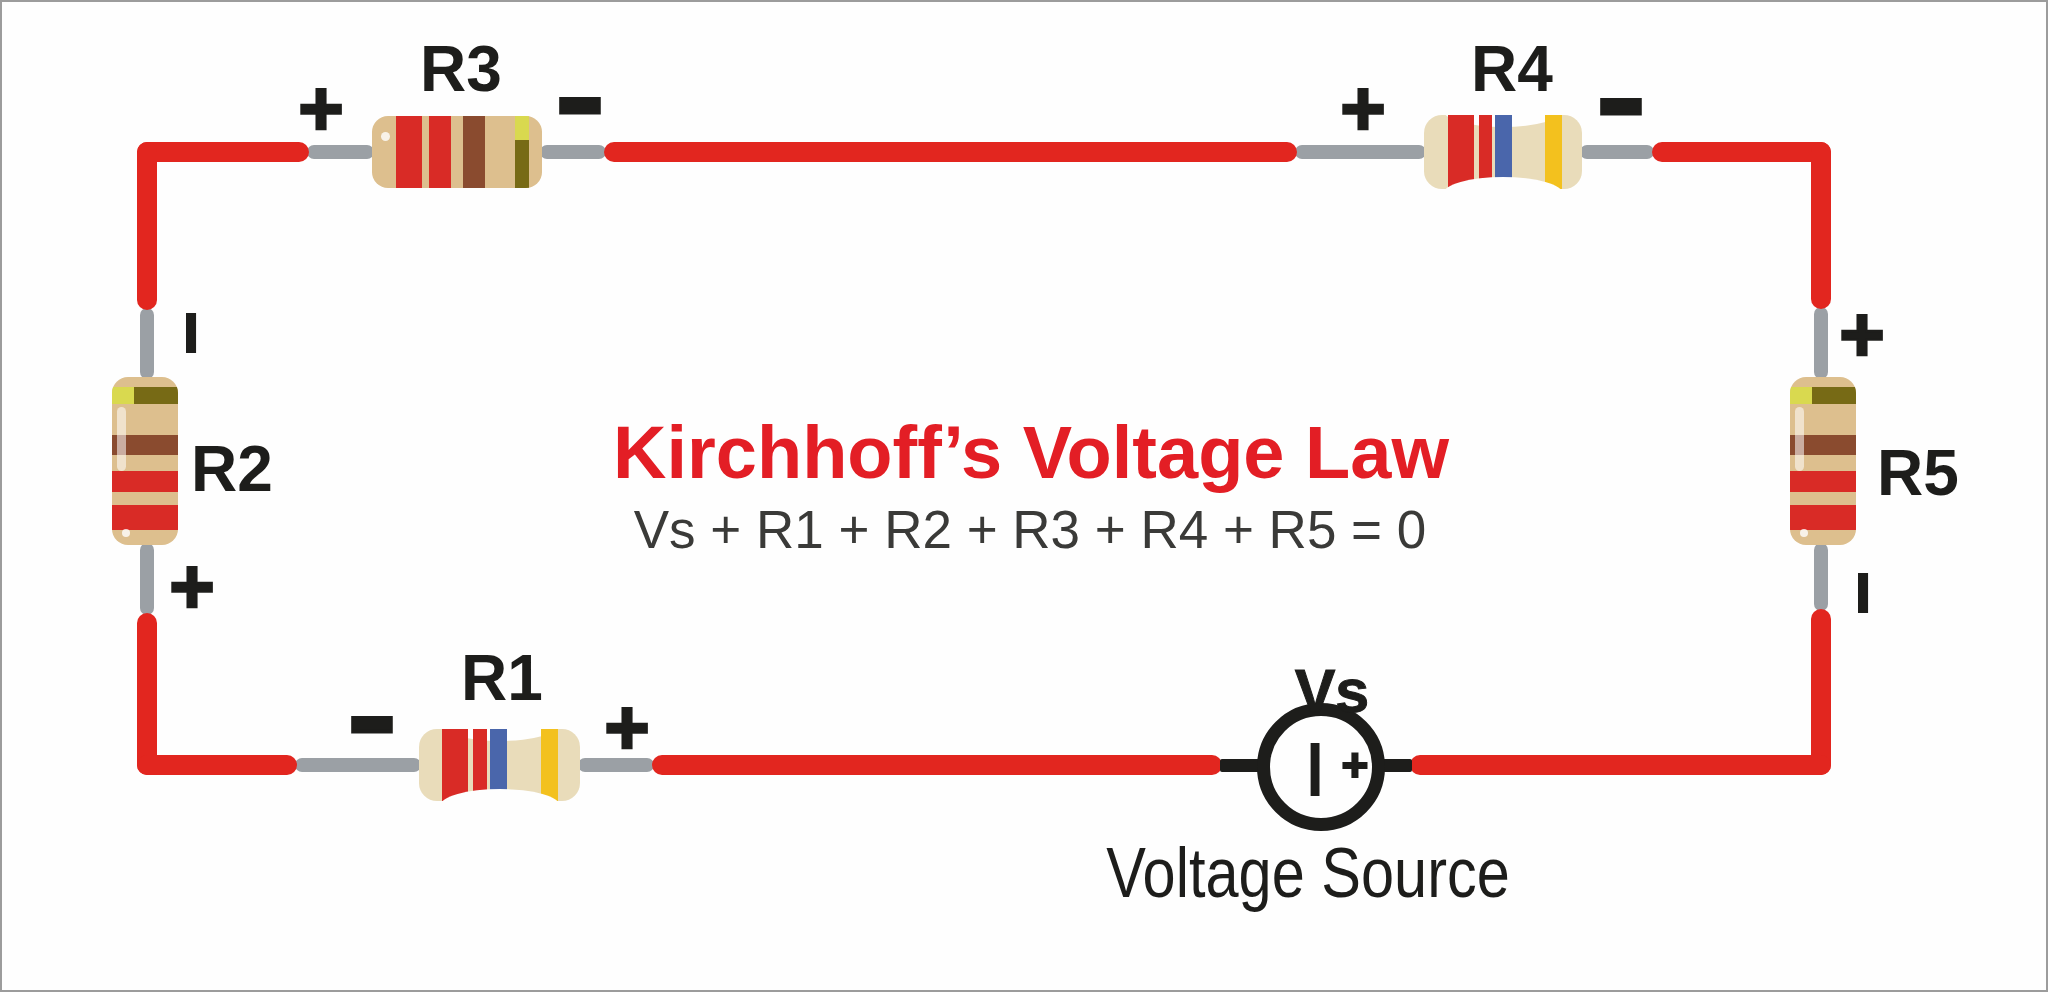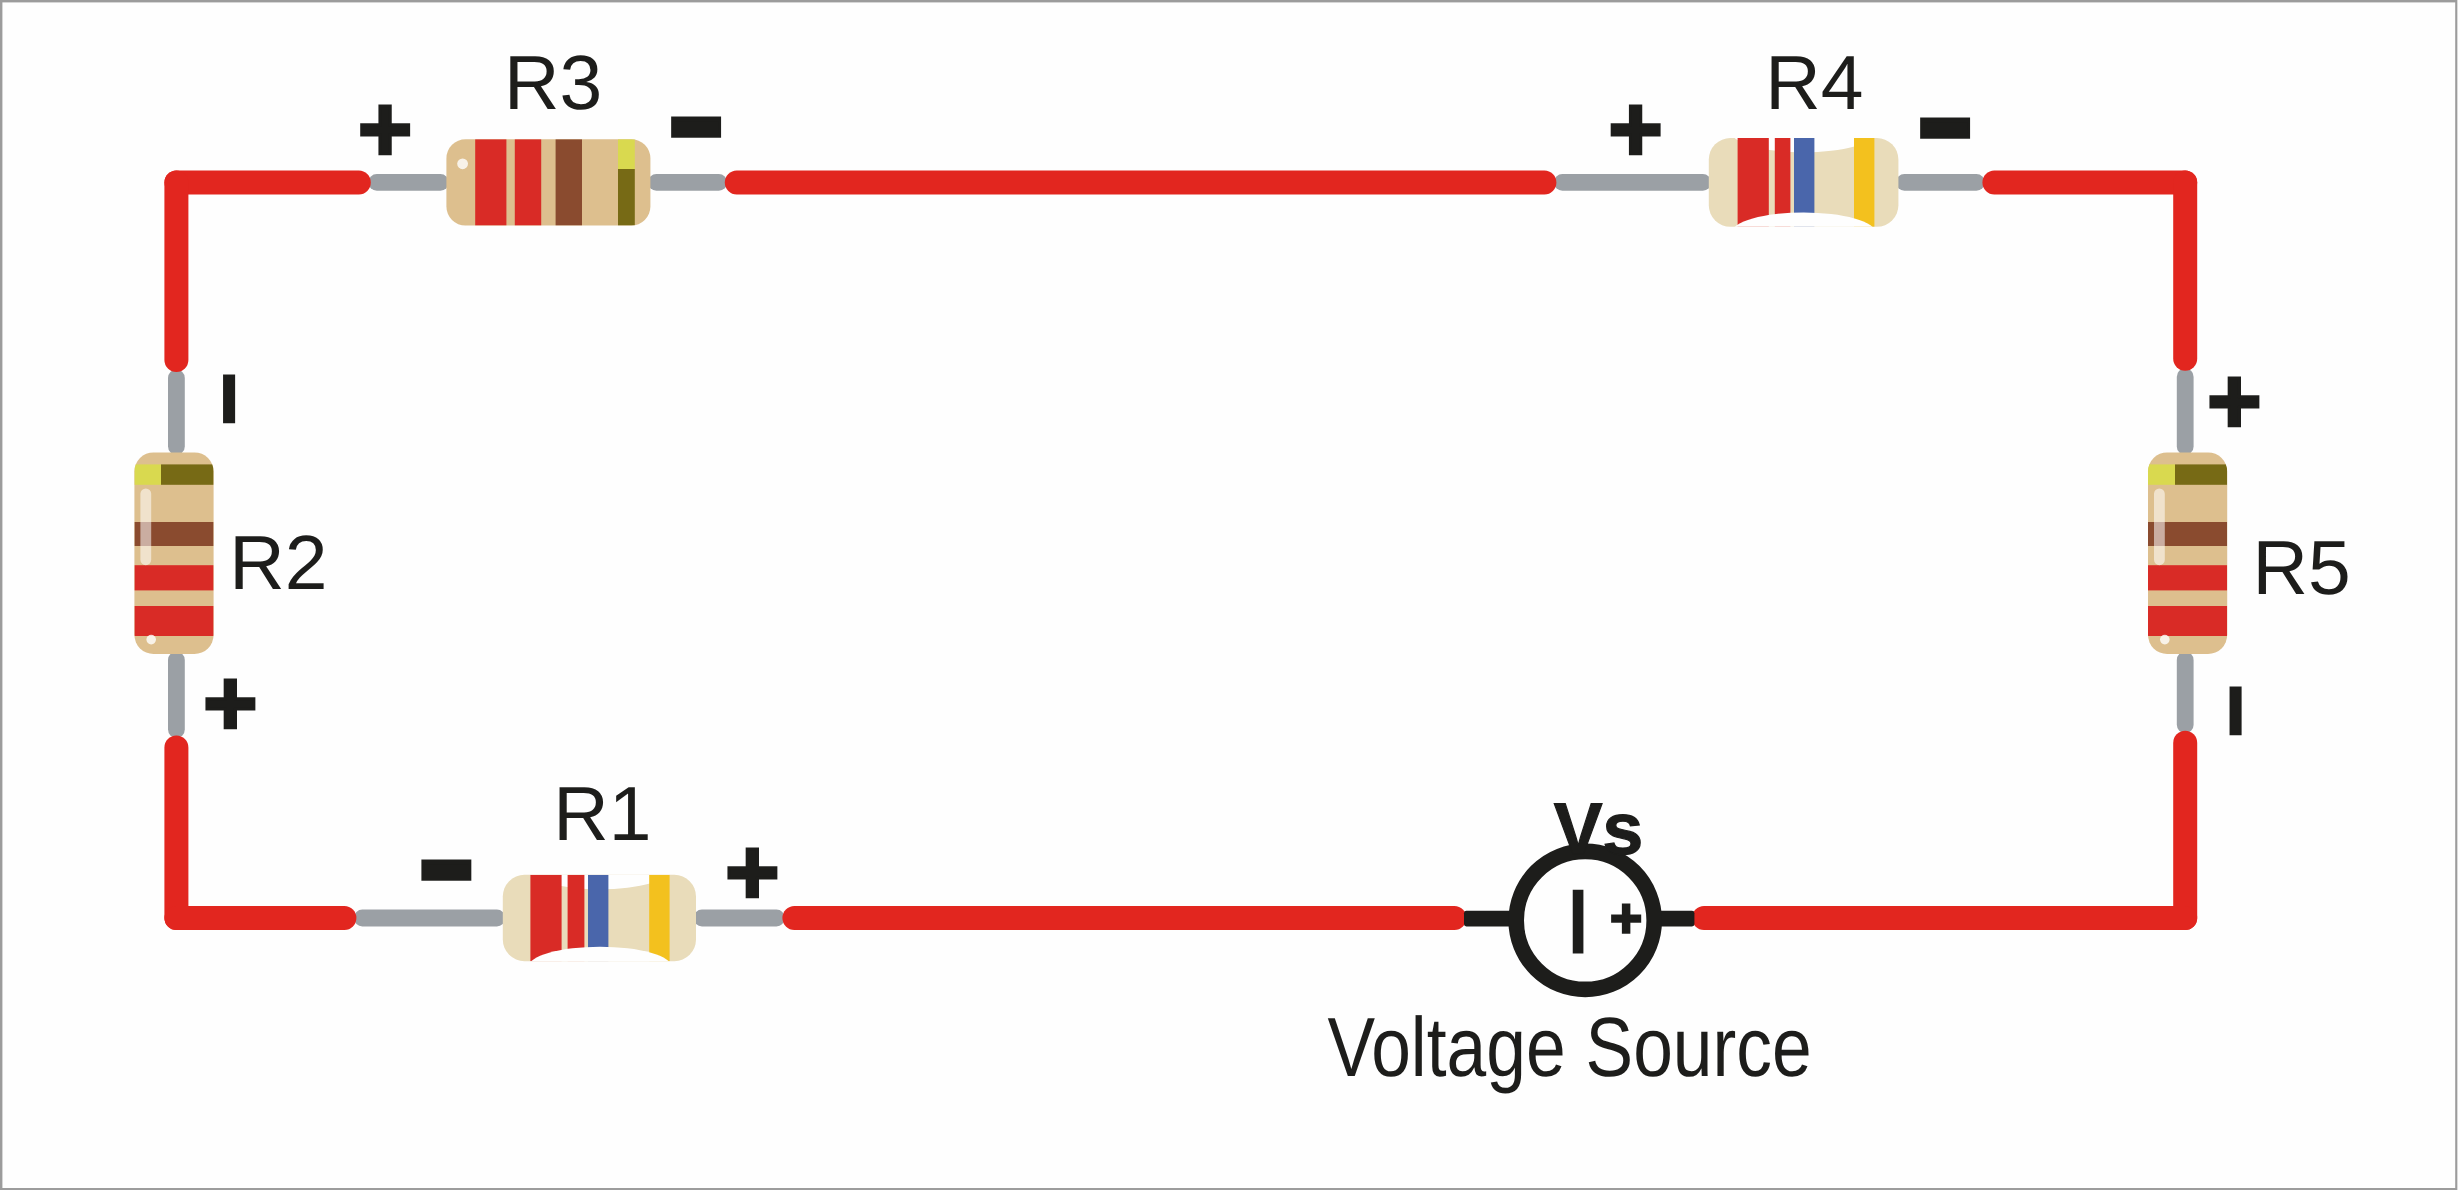--- a/index.html
+++ b/index.html
@@ -31,21 +31,21 @@
   .pinch::before,.pinch::after{
     content:"";position:absolute;left:50%;margin-left:-60px;width:120px;height:34px;
     background:#fefefe;border-radius:50%;
   }
   .pinch::before{top:-22px;}
   .pinch::after{bottom:-22px;}
   .sheen{position:absolute;background:rgba(255,255,255,.55);border-radius:6px;}
   .speck{position:absolute;background:rgba(255,255,255,.8);border-radius:50%;}
   
   .txt{position:absolute;transform:translate(-50%,-50%);color:var(--ink-black);white-space:nowrap;}
-  .rlabel{font-size:64px;font-weight:normal;}
+  .rlabel{font-size:64px;font-weight:bold;}
   .sign{font-size:78px;font-weight:bold;-webkit-text-stroke:2.5px currentColor;}
   .sign.minus{transform:translate(-50%,-50%) scaleY(1.6);}
   .cur{font-size:56px;font-weight:bold;-webkit-text-stroke:2px currentColor;}
   #title{font-size:74px;font-weight:bold;color:var(--title-red);}
   #equation{font-size:53px;color:var(--text-dark);}
   #vs-label{font-size:61px;font-weight:bold;-webkit-text-stroke:1px currentColor;}
   #vs-caption{font-size:70px;transform:translate(-50%,-50%) scaleX(.85);}
   
   #vs-circle{
     position:absolute;left:1255px;top:701px;width:128px;height:128px;
@@ -139,14 +139,16 @@
   <span class="txt sign minus" style="left:578px;top:103px;">−</span>
   <span class="txt sign" style="left:1361px;top:106px;">+</span>
   <span class="txt sign minus" style="left:1619px;top:104px;">−</span>
   <span class="txt cur" style="left:189px;top:330px;">I</span>
   <span class="txt sign" style="left:190px;top:584px;">+</span>
   <span class="txt sign" style="left:1860px;top:332px;">+</span>
   <span class="txt cur" style="left:1861px;top:590px;">I</span>
   <span class="txt sign minus" style="left:370px;top:722px;">−</span>
   <span class="txt sign" style="left:625px;top:725px;">+</span>
 
+  <span class="txt" id="title" style="left:1029px;top:450px;">Kirchhoff’s Voltage Law</span>
+  <span class="txt" id="equation" style="left:1028px;top:527px;">Vs + R1 + R2 + R3 + R4 + R5 = 0</span>
 
 </div>
 
 </body></html>

